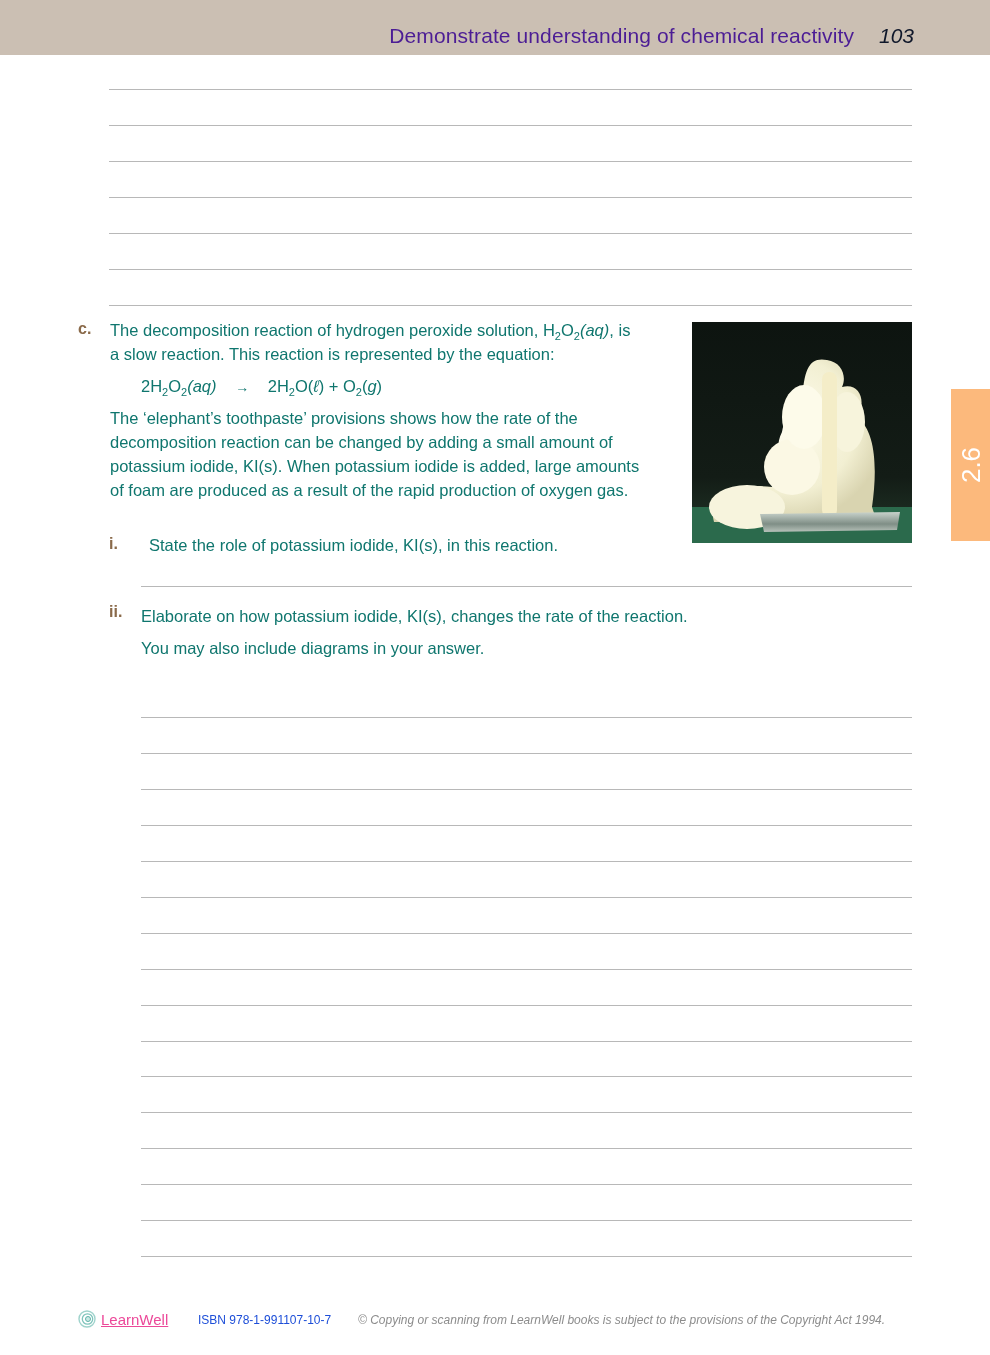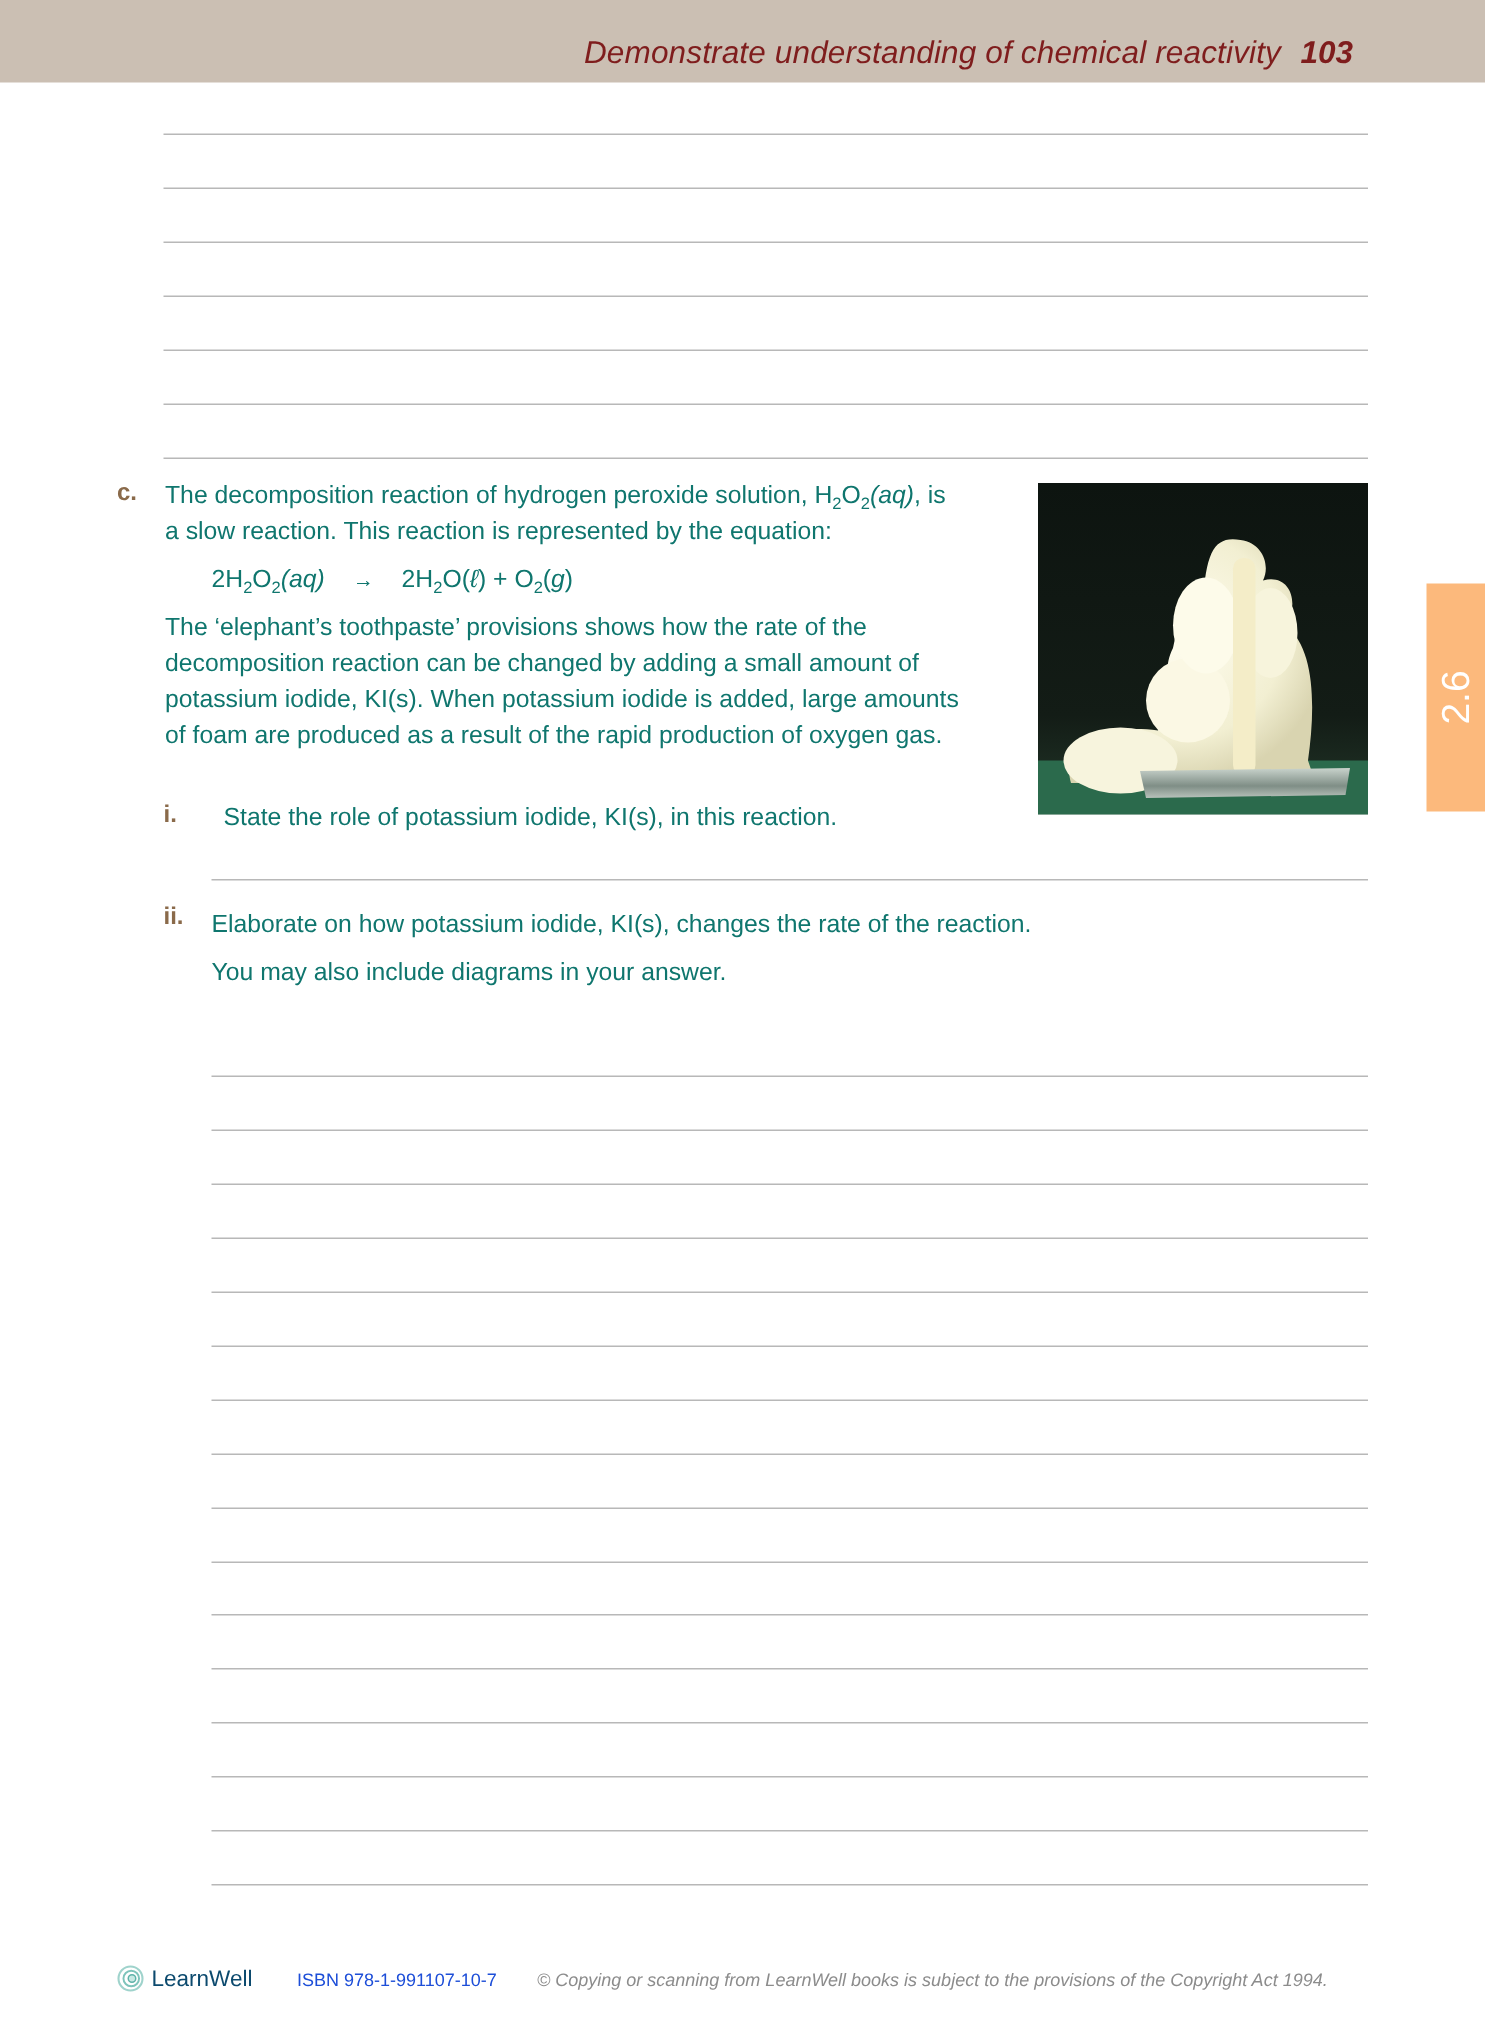--- a/index.html
+++ b/index.html
@@ -8,26 +8,26 @@
       background: #ffffff;
       font-family: "Liberation Sans", "DejaVu Sans", sans-serif;
       color: #231f20;
     }
     .header {
       position: absolute; left: 0; top: 0; width: 990px; height: 55px;
       background: #cbbfb3;
     }
     .header-title {
       position: absolute; right: 136px; top: 24px;
-      font-size: 21px; font-style: italic; color: #7f1d1d;
+      font-size: 21px; color: #4c1d95;
       letter-spacing: 0.1px;
     }
     .header-page {
-      position: absolute; right: 88px; top: 24px;
-      font-size: 21px; font-style: italic; font-weight: bold; color: #7f1d1d;
+      position: absolute; right: 76px; top: 24px;
+      font-size: 21px; font-style: italic; font-weight: normal; color: #0f172a;
     }
     .rule {
       position: absolute; height: 0; border-top: 1.5px solid #b8b8b8;
     }
     .q-label {
       position: absolute; font-size: 16px; color: #8a6a4a; font-weight: bold;
     }
     .para {
       position: absolute; font-size: 16.5px; line-height: 24px; color: #0f766e;
     }
@@ -47,21 +47,21 @@
       color: #ffffff; font-size: 26px; white-space: nowrap;
     }
     .footer {
       position: absolute; left: 78px; top: 1310px; width: 840px; height: 22px;
       font-size: 12px;
     }
     .logo-mark {
       position: absolute; left: 0; top: 0; width: 18px; height: 18px;
     }
     .logo-text {
-      position: absolute; left: 23px; top: 1px; font-size: 15px; color: #0c4a6e;
+      position: absolute; left: 23px; top: 1px; font-size: 15px; color: #ec4899; text-decoration: underline;
     }
     .isbn {
       position: absolute; left: 120px; top: 3px; color: #1d4ed8;
     }
     .copyright {
       position: absolute; left: 280px; top: 3px; font-style: italic; color: #8c8c8c;
       white-space: nowrap;
     }
   </style>
 </head>

